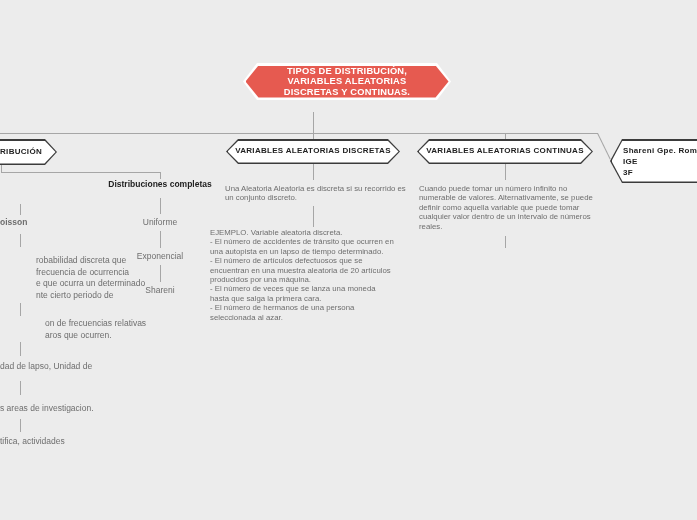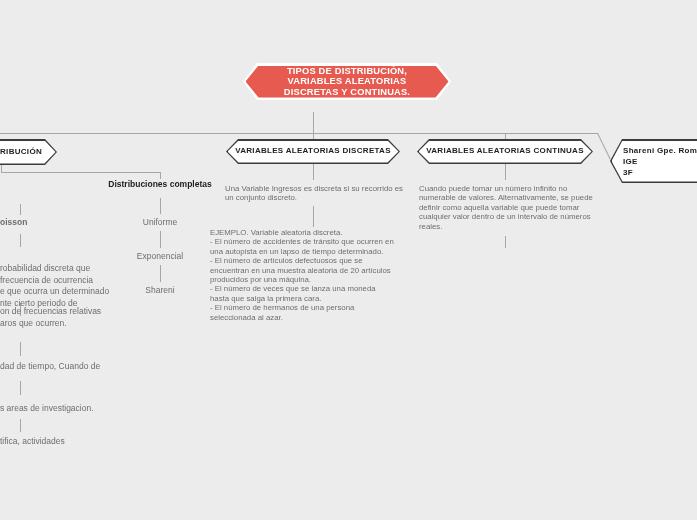--- a/index.html
+++ b/index.html
@@ -106,31 +106,31 @@
 IGE
 3F</div>
   </div>
 
   <div class="txt t-big t-bold t-center" style="left:85px;top:179px;width:150px;">Distribuciones completas</div>
   <div class="txt t-big t-center" style="left:110px;top:217px;width:100px;">Uniforme</div>
   <div class="txt t-big t-center" style="left:110px;top:251px;width:100px;">Exponencial</div>
   <div class="txt t-big t-center" style="left:110px;top:285px;width:100px;">Shareni</div>
 
   <div class="txt t-big" style="left:0;top:217px;font-weight:bold;">oisson</div>
-  <div class="txt t-big" style="left:0;top:263px;width:130px;">robabilidad discreta que
+  <div class="txt t-big" style="left:0;top:255px;width:130px;padding-left:36px;">robabilidad discreta que
 frecuencia de ocurrencia
 e que ocurra un determinado
 nte cierto periodo de</div>
-  <div class="txt t-big" style="left:0;top:306px;width:130px;">on de frecuencias relativas
+  <div class="txt t-big" style="left:0;top:318px;width:130px;padding-left:45px;">on de frecuencias relativas
 aros que ocurren.</div>
-  <div class="txt t-big" style="left:0;top:361px;width:130px;">dad de tiempo, Cuando de</div>
+  <div class="txt t-big" style="left:0;top:361px;width:130px;">dad de lapso, Unidad de</div>
   <div class="txt t-big" style="left:0;top:403px;width:130px;">s areas de investigacion.</div>
   <div class="txt t-big" style="left:0;top:436px;width:130px;">tifica, actividades</div>
 
-  <div class="txt t-small" style="left:225px;top:184px;width:190px;">Una Variable Ingresos es discreta si su recorrido es
+  <div class="txt t-small" style="left:225px;top:184px;width:190px;">Una Aleatoria Aleatoria es discreta si su recorrido es
 un conjunto discreto.</div>
   <div class="txt t-small" style="left:210px;top:228px;width:190px;">EJEMPLO. Variable aleatoria discreta.
 - El número de accidentes de tránsito que ocurren en
 una autopista en un lapso de tiempo determinado.
 - El número de artículos defectuosos que se
 encuentran en una muestra aleatoria de 20 artículos
 producidos por una máquina.
 - El número de veces que se lanza una moneda
 hasta que salga la primera cara.
 - El número de hermanos de una persona

